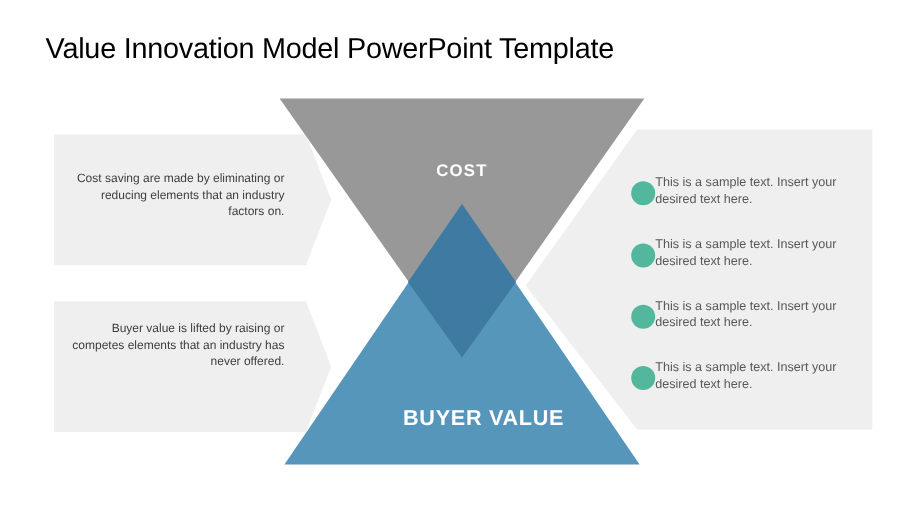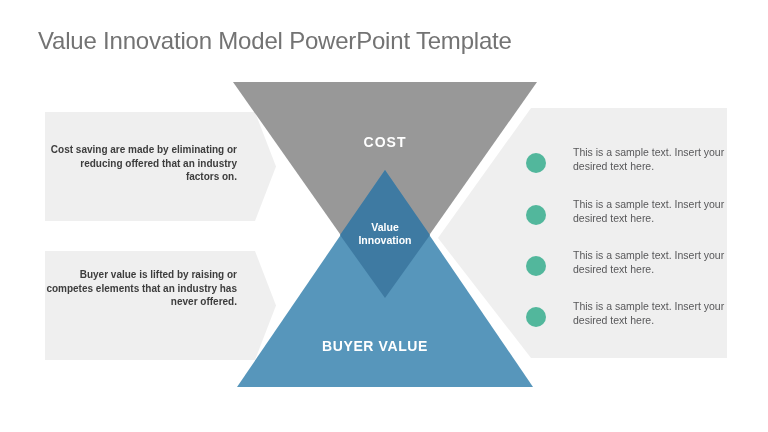--- a/index.html
+++ b/index.html
@@ -5,38 +5,38 @@
   html,body{margin:0;padding:0}
   body{
     width:768px;height:432px;position:relative;overflow:hidden;
     background:#ffffff;font-family:"Liberation Sans",sans-serif;
   }
   .stage{position:absolute;inset:0}
   svg{position:absolute;left:0;top:0;display:block}
 
   .page-title{
     position:absolute;left:38px;top:27px;width:700px;
-    font-size:24px;color:#737373;letter-spacing:-0.2px;
+    font-size:24px;color:#000000;letter-spacing:-0.2px;
   }
 
   .shape-label{position:absolute;color:#ffffff;font-weight:bold;text-align:center}
   .cost-label{left:285px;top:134px;width:200px;font-size:14px;letter-spacing:1px}
-  .buyer-label{left:275px;top:338px;width:200px;font-size:14px;letter-spacing:0.6px}
+  .buyer-label{left:303px;top:338px;width:200px;font-size:18px;letter-spacing:0.6px}
   .center-label{left:335px;top:221px;width:100px;font-size:10.5px;line-height:13px}
   .center-label span{display:block}
 
   .note{
     position:absolute;left:42px;width:195px;text-align:right;
-    font-size:10px;line-height:13.5px;font-weight:bold;color:#3d3d3d;
+    font-size:10px;line-height:13.5px;font-weight:normal;color:#3d3d3d;
   }
   .note span{display:block;white-space:nowrap}
   .note-1{top:143px}
   .note-2{top:268px}
 
-  .bullet-row{position:absolute;left:526px;width:214px;display:flex;gap:27px;align-items:flex-end}
+  .bullet-row{position:absolute;left:526px;width:214px;display:flex;gap:0;align-items:center}
   .bullet-dot{width:20px;height:20px;border-radius:50%;background:#52b79c;flex:none;margin-top:2px}
   .bullet-text{font-size:10.5px;line-height:13.5px;color:#58585a}
   .bullet-text span{display:block;white-space:nowrap}
 </style>
 </head>
 <body>
 
 <div class="stage">
 
   <svg width="768" height="432" viewBox="0 0 768 432">
@@ -45,30 +45,26 @@
     <polygon points="531,108 727,108 727,358 531,358 438,238" fill="#EFEFEF"></polygon>
     <polygon points="233,82 537,82 385,298" fill="#989898"></polygon>
     <polygon points="385,170 533,387 237,387" fill="#5796BB"></polygon>
     <polygon points="385,170 430,235 385,298 340,235" fill="#3E7AA2"></polygon>
   </svg>
 
   <div class="page-title">Value Innovation Model PowerPoint Template</div>
 
   <div class="shape-label cost-label">COST</div>
 
-  <div class="shape-label center-label">
-    <span>Value</span>
-    <span>Innovation</span>
-  </div>
 
   <div class="shape-label buyer-label">BUYER VALUE</div>
 
   <div class="note note-1">
     <span>Cost saving are made by eliminating or</span>
-    <span>reducing offered that an industry</span>
+    <span>reducing elements that an industry</span>
     <span>factors on.</span>
   </div>
 
   <div class="note note-2">
     <span>Buyer value is lifted by raising or</span>
     <span>competes elements that an industry has</span>
     <span>never offered.</span>
   </div>
 
   <div class="bullet-row" style="top:146px">

